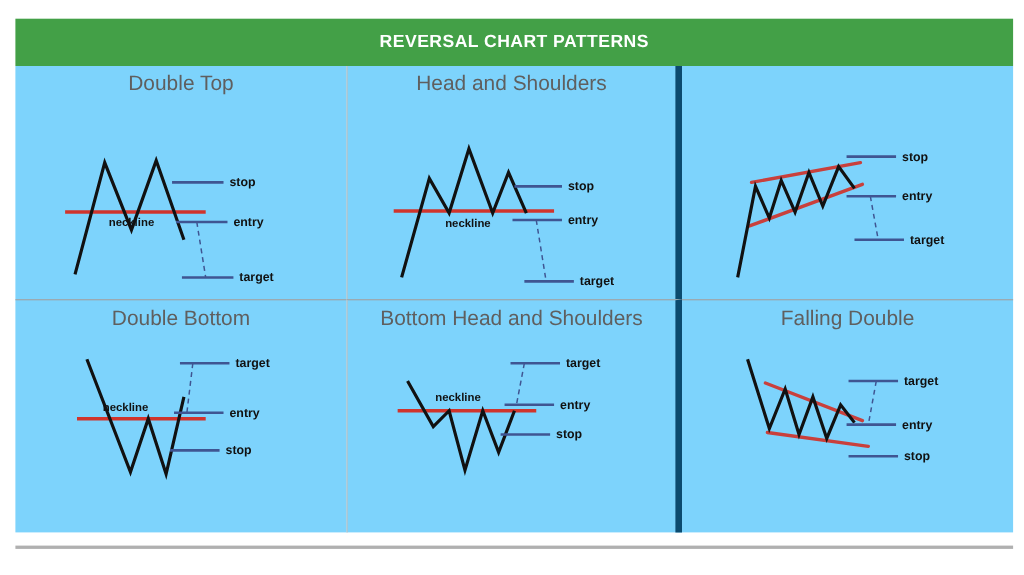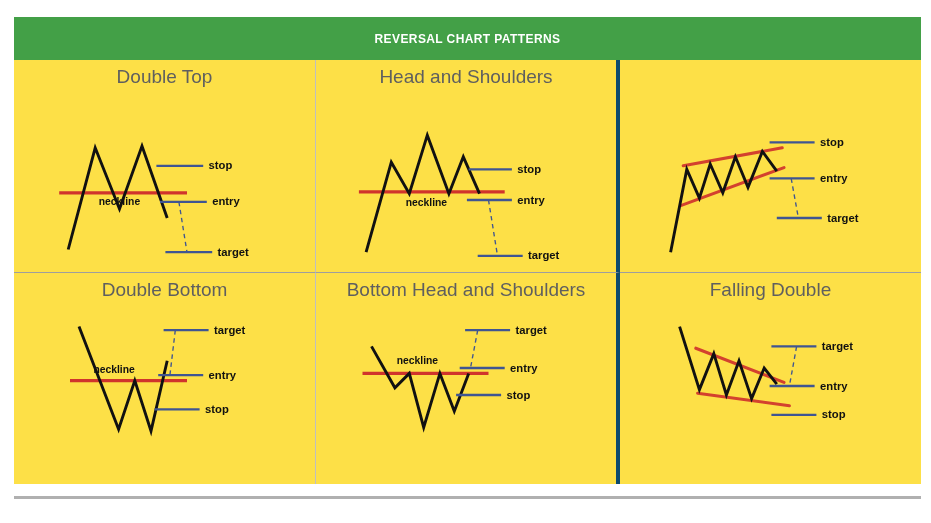--- a/index.html
+++ b/index.html
@@ -17,41 +17,41 @@
   
   .banner{
     position:absolute;
     left:14px; top:17px;
     width:907px; height:43px;
     background:#43a047;
     display:flex; align-items:center; justify-content:center;
   }
   .banner-title{
     color:#ffffff;
-    font-size:12px;
+    font-size:16px;
     font-weight:bold;
     letter-spacing:0.4px;
     font-family:"Liberation Sans", sans-serif;
   }
   
   .grid{
     position:absolute;
     left:14px; top:60px;
     width:907px; height:437px;
     display:grid;
     grid-template-columns:301px 305px 301px;
     grid-template-rows:212px 212px;
   }
   .panel{
     position:relative;
     box-sizing:border-box;
-    background:#fde047;
+    background:#7dd3fc;
     overflow:hidden;
   }
-  .panel.col-mid{ border-left:1px solid #bfbfbf; border-right:4px solid #0c4a6e; }
+  .panel.col-mid{ border-left:1px solid #bfbfbf; border-right:6px solid #0c4a6e; }
   .panel.row-bot{ border-top:1px solid #9e9e9e; }
   .panel-title{
     position:absolute;
     top:6px; left:0; right:0;
     text-align:center;
     color:#5f5f5f;
     font-size:19px;
     font-weight:normal;
     font-family:"Liberation Sans", sans-serif;
     white-space:nowrap;

